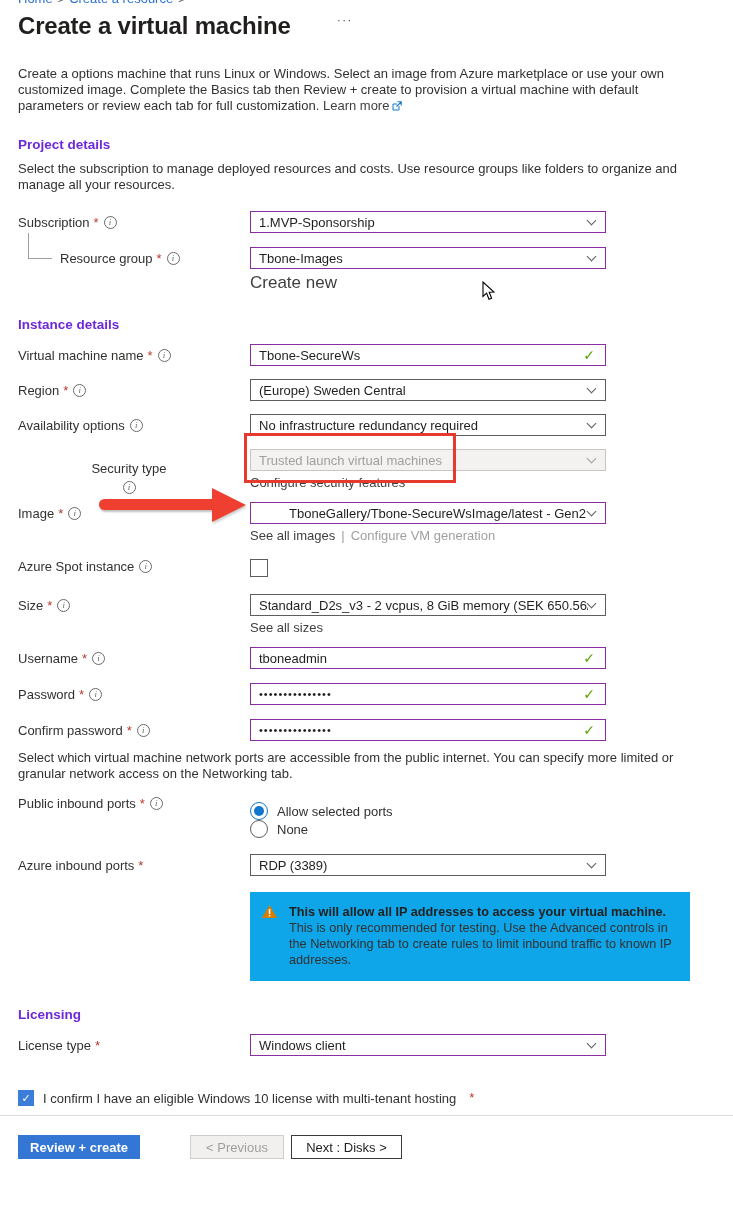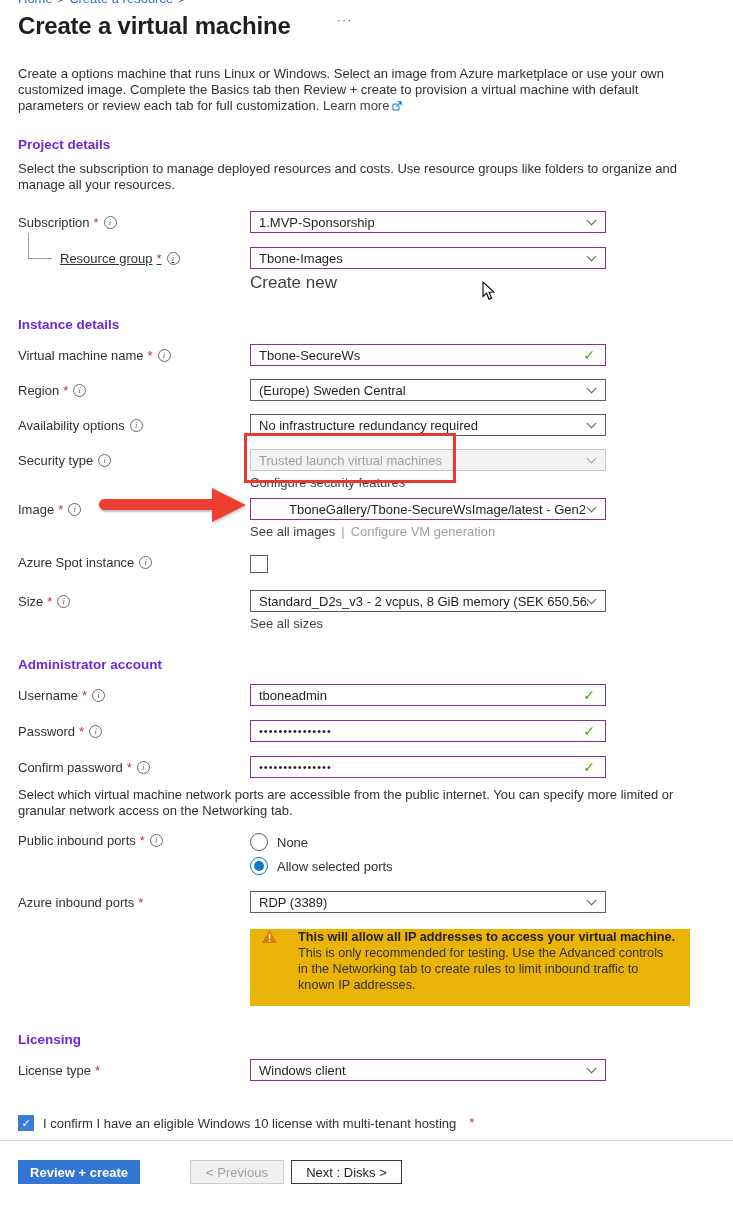--- a/index.html
+++ b/index.html
@@ -36,29 +36,29 @@
   .dd.disabled .chev { border-color:#a19f9d; }
   .okcheck { color:#57a300; font-size:14px; flex:0 0 auto; }
   .val { white-space:nowrap; overflow:hidden; }
   .indent-val { padding-left:30px; }
 
   .sub-link { margin-left:232px; margin-top:4px; font-size:17px; }
   .gray-link { color:#a19f9d; }
   .link-sep { color:#a19f9d; margin:0 6px; }
 
   .tree { position:absolute; left:10px; width:24px; border-left:1px solid #a19f9d; border-bottom:1px solid #a19f9d; }
-  .rg-label { padding-left:42px;text-decoration:underline; }
+  .rg-label { padding-left:42px; }
 
   .cbx { width:18px; height:18px; border:1px solid #5f5d5b; background:#fff; display:inline-block; }
   .radio { width:18px; height:18px; border:1px solid #5f5d5b; border-radius:50%; background:#fff; display:inline-block; position:relative; flex:0 0 auto; }
   .radio.sel { border-color:#1076ce; }
   .radio.sel::after { content:""; position:absolute; left:3px; top:3px; width:10px; height:10px; border-radius:50%; background:#1076ce; }
   .radio-row { display:flex; align-items:center; gap:9px; }
 
-  .warn-box { margin-left:232px; width:440px; background:#eab308; padding:0 14px 13px 12px; display:flex; gap:21px; }
+  .warn-box { margin-left:232px; width:440px; background:#0ea5e9; padding:12px 14px 13px 12px; display:flex; gap:12px; }
   .warn-text { line-height:16px; font-size:12.7px; }
   .warn-text b { color:#201f1e; }
   .warn-tri { flex:0 0 auto; margin-top:1px; }
 
   .confirm-row { display:flex; align-items:center; gap:9px; margin-top:34px; }
   .cbx-checked { width:16px; height:16px; background:#3b7dd8; border:1px solid #3b7dd8; color:#fff; font-size:11px; line-height:15px; text-align:center; flex:0 0 auto; }
 
   .footer-sep { border-top:1px solid #dcdcdc; margin:9px -18px 0 -18px; }
   .footer { display:flex; align-items:center; margin-top:19px; }
   .btn { height:24px; font-size:13px; display:flex; align-items:center; justify-content:center; cursor:pointer; border:1px solid transparent; }
@@ -164,21 +164,21 @@
         <span>Availability options</span>
         <span class="info-icon">i</span>
       </div>
       <div class="dd">
         <span class="val">No infrastructure redundancy required</span>
           <span class="chev"></span>
       </div>
     </div>
 
     <div class="row top mt13">
-      <div class="lbl" style="margin-top:4px;">
+      <div class="lbl" style="margin-top:12px;flex-direction:column;">
         <span>Security type</span>
         <span class="info-icon">i</span>
       </div>
       <div>
         <div class="dd disabled">
           <span class="val">Trusted launch virtual machines</span>
             <span class="chev"></span>
         </div>
         <div class="mt4"><a class="link">Configure security features</a></div>
       </div>
@@ -218,21 +218,20 @@
       <div>
         <div class="dd">
           <span class="val">Standard_D2s_v3 - 2 vcpus, 8 GiB memory (SEK 650.56/month)</span>
             <span class="chev"></span>
         </div>
         <div class="mt4"><a class="link">See all sizes</a></div>
       </div>
     </div>
   </div>
 
-  <div class="section-title mt26">Administrator account</div>
 
   <div class="rows mt12">
     <div class="row">
       <div class="lbl">
         <span>Username</span>
           <span class="req">*</span>
         <span class="info-icon">i</span>
       </div>
       <div class="tin purple">
         <span class="val">tboneadmin</span>
@@ -268,27 +267,27 @@
   <div class="section-desc">Select which virtual machine network ports are accessible from the public internet. You can specify more limited or granular network access on the Networking tab.</div>
 
   <div class="rows mt14">
     <div class="row top">
       <div class="lbl">
         <span>Public inbound ports</span>
           <span class="req">*</span>
         <span class="info-icon">i</span>
       </div>
       <div>
+        <div class="radio-row mt6">
+          <span class="radio sel"></span>
+          <span>Allow selected ports</span>
+        </div>
         <div class="radio-row">
           <span class="radio"></span>
           <span>None</span>
-        </div>
-        <div class="radio-row mt6">
-          <span class="radio sel"></span>
-          <span>Allow selected ports</span>
         </div>
       </div>
     </div>
 
     <div class="row mt16">
       <div class="lbl">
         <span>Azure inbound ports</span>
           <span class="req">*</span>
       </div>
       <div class="dd">

